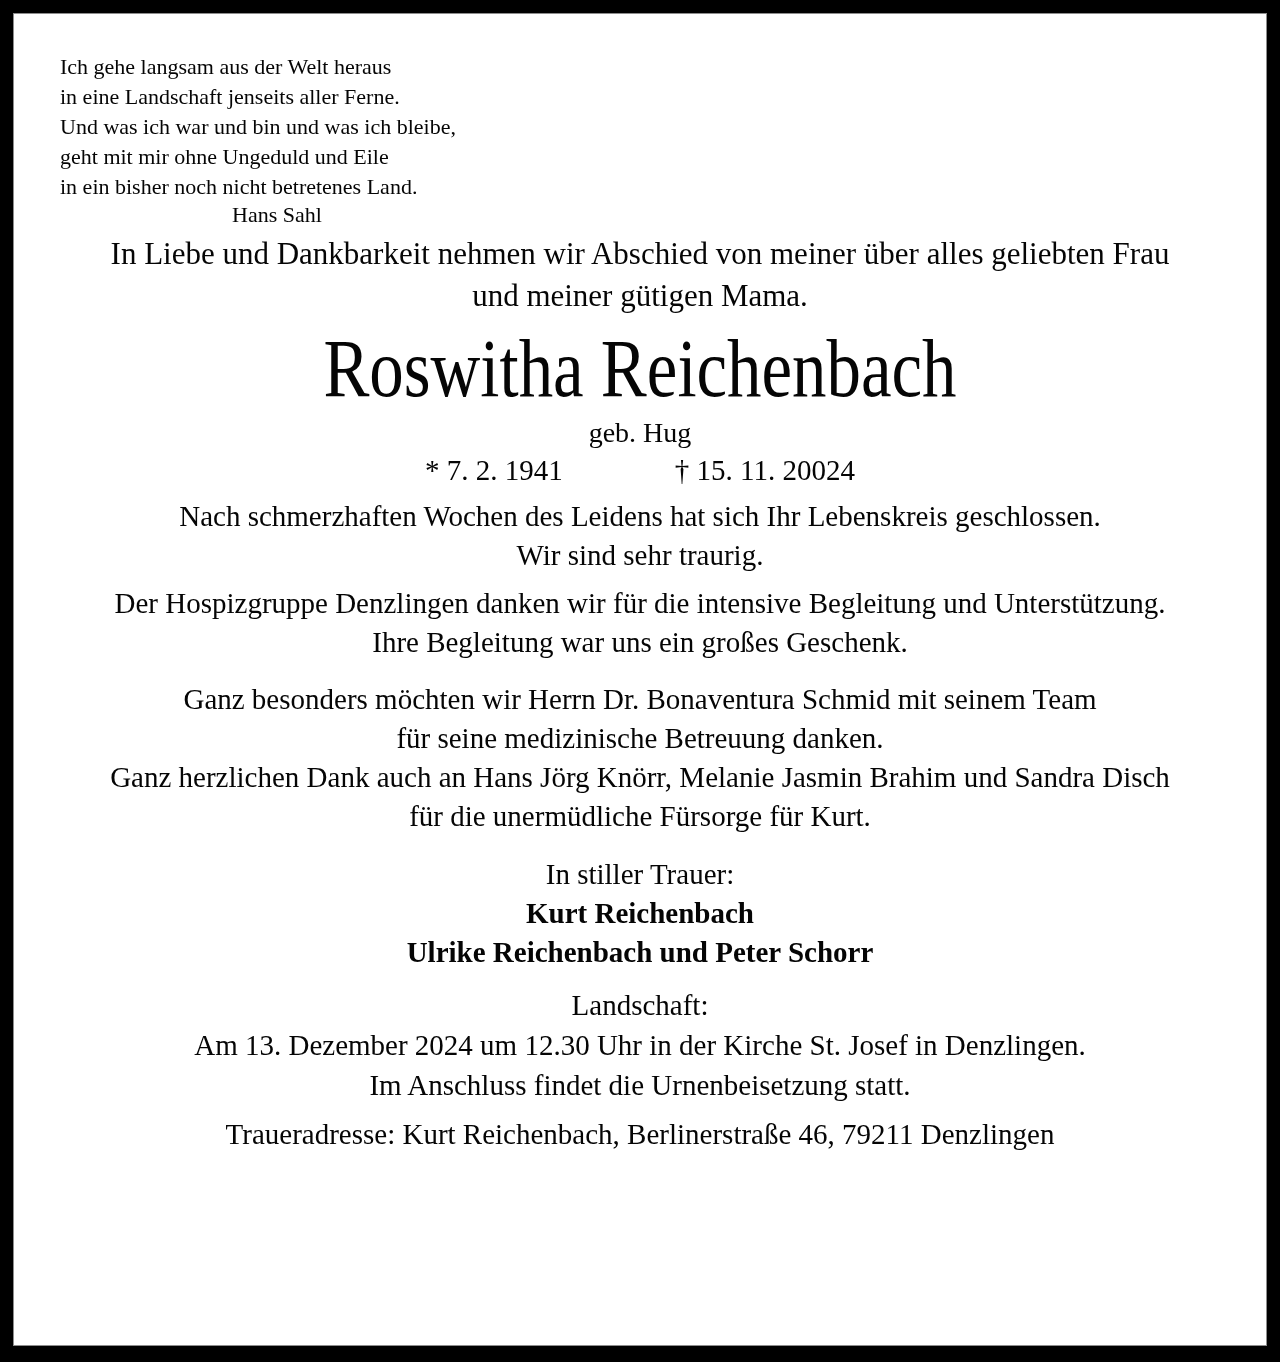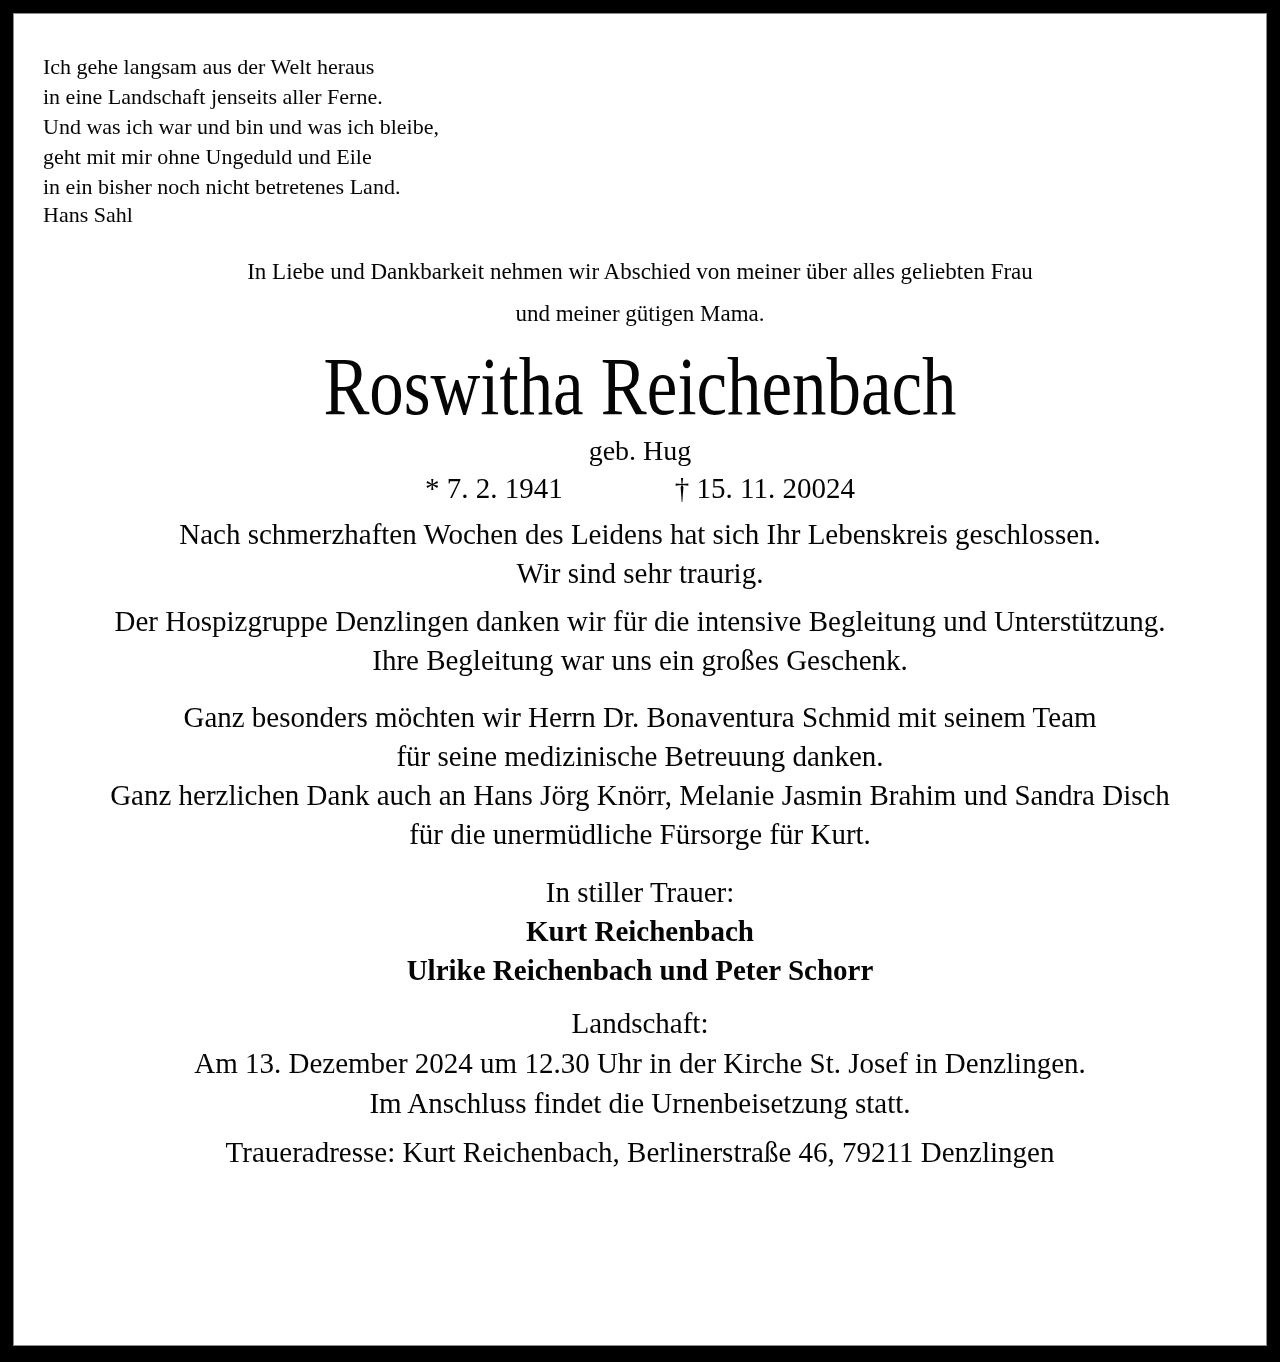--- a/index.html
+++ b/index.html
@@ -21,33 +21,33 @@
     height: 1333px;
     box-sizing: border-box;
     background: #ffffff;
     border: 1px solid #8d8d8d;
     color: #050505;
     overflow: hidden;
   }
   .center { text-align: center; }
 
   .poem {
-    margin: 38px 0 0 29px;
+    margin: 38px 0 0 46px;
     width: 434px;
     font-size: 22px;
     line-height: 30px;
   }
   .poem-attribution {
-    text-align: left;
+    text-align: center;
     margin-top: -2px;
   }
 
   .intro {
-    margin-top: 21px;
-    font-size: 23px;
+    margin-top: 3px;
+    font-size: 31px;
     line-height: 42px;
   }
 
   .name-title {
     margin-top: 8px;
     font-size: 82px;
     line-height: 88px;
     transform: scaleX(0.84);
     white-space: nowrap;
   }

